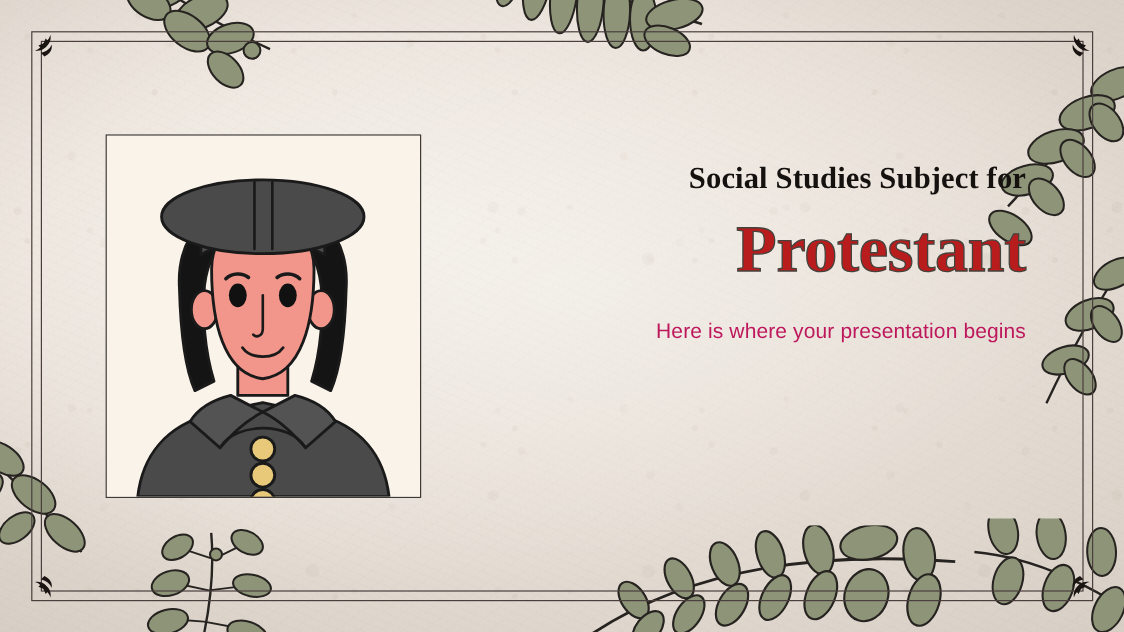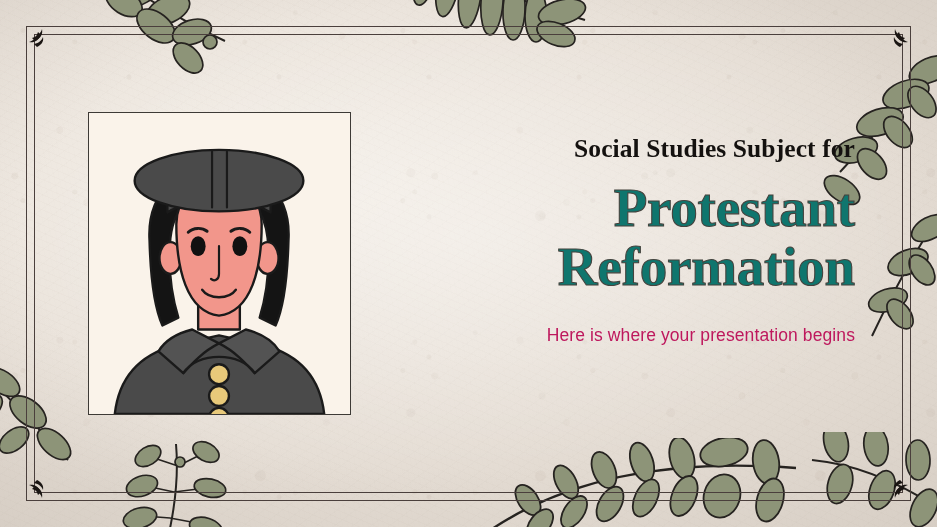--- a/index.html
+++ b/index.html
@@ -117,21 +117,21 @@
     letter-spacing: .1px;
     color: #14110f;
     margin: 0;
   }
   .maintitle {
     font-family: "Liberation Serif", "DejaVu Serif", serif;
     font-weight: 700;
     font-size: 55px;
     line-height: 1.08;
     letter-spacing: -.2px;
-    color: #0f766e;
+    color: #b91c1c;
     margin: 12px 0 0 0;
     -webkit-text-stroke: 1.1px #45433e;
   }
   .subtitle {
     font-family: "Liberation Sans", sans-serif;
     font-weight: 400;
     font-size: 17.5px;
     color: #be185d;
     margin: 29px 0 0 0;
     letter-spacing: .1px;
@@ -346,18 +346,17 @@
       </g>
     </svg>
   </div>
 
   <div class="text-block">
     <p class="eyebrow">
       <span>Social Studies Subject for</span><br>
     </p>
     <h1 class="maintitle">
       <span>Protestant</span><br>
-      <span>Reformation</span>
     </h1>
     <p class="subtitle">Here is where your presentation begins</p>
   </div>
 
 </div>
 
 </body></html>

